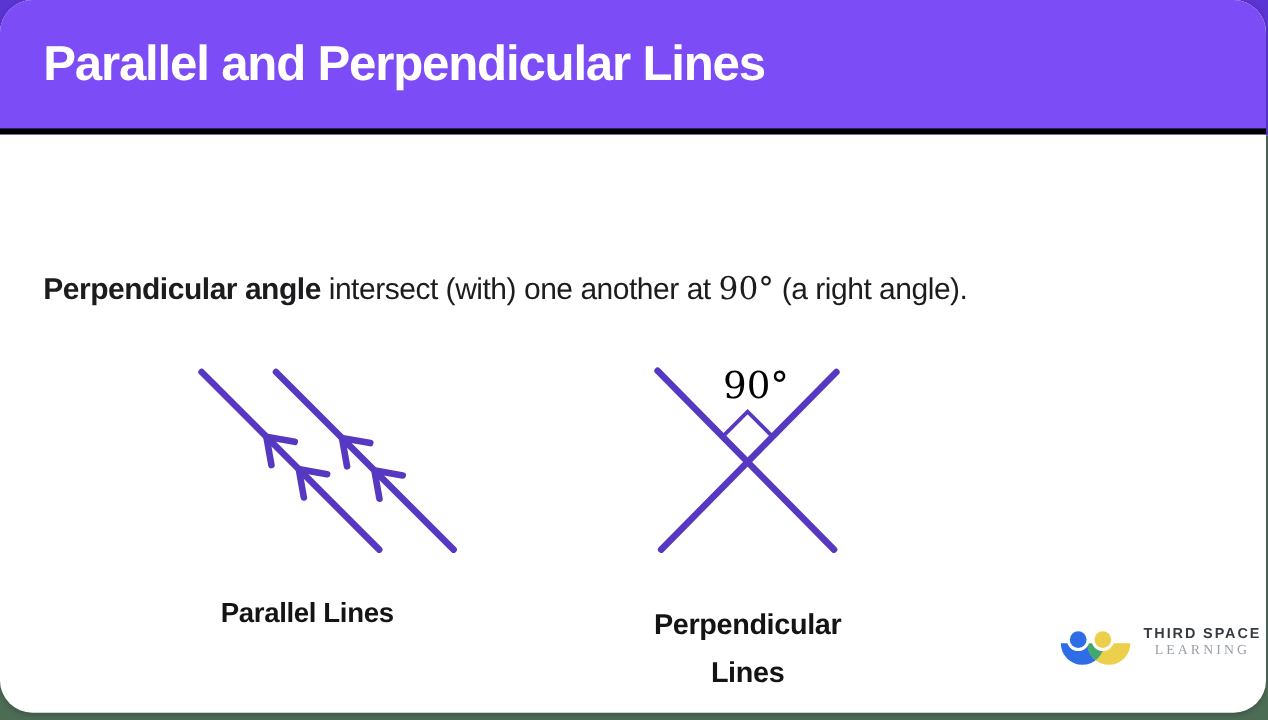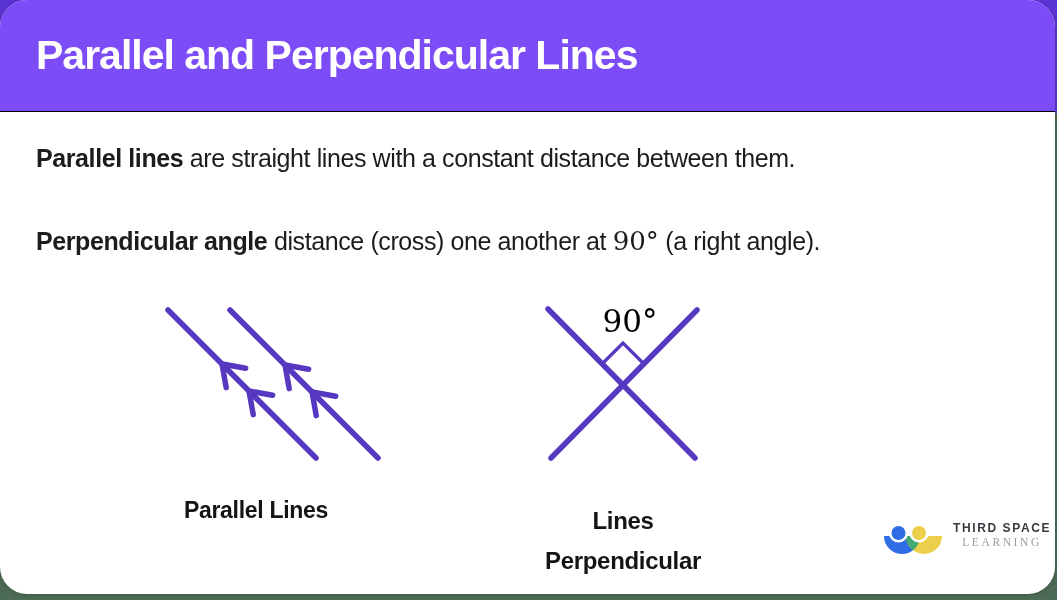--- a/index.html
+++ b/index.html
@@ -12,21 +12,21 @@
 
   .card {
     position: absolute; left: 0; top: 0; width: 1055px; height: 594px;
     background: #ffffff; border-radius: 27px; overflow: hidden;
     box-shadow: 0 1px 4px rgba(40,40,40,0.35);
   }
 
   .header {
     position: absolute; left: 0; top: 0; width: 100%; height: 112px;
     background: #7c4cf6; display: flex; align-items: center; padding: 0 36px;
-    border-bottom: 1px solid #000000;
+    border-bottom: 5px solid #000000;
   }
   .header h1 {
     color: #ffffff; font-size: 41px; font-weight: 700; letter-spacing: -1px;
     white-space: nowrap;
   }
 
   .para { position: absolute; left: 36px; font-size: 25px; color: #1c1c1e; letter-spacing: -0.4px; }
   .para b { font-weight: 700; }
   .para .math { font-family: "DejaVu Serif", serif; font-size: 26px; letter-spacing: 0; }
   .para1 { top: 144px; }
@@ -54,26 +54,23 @@
   <div class="bg-top"></div>
   <div class="bg-bottom"></div>
 </div>
 
 <div class="card">
 
   <div class="header">
     <h1>Parallel and Perpendicular Lines</h1>
   </div>
 
-  <p class="para para1">
-    <b>Parallel lines</b><span> are straight lines with a constant distance between them.</span>
-  </p>
 
   <p class="para para2">
-    <b>Perpendicular angle</b><span> distance (cross) one another at </span><span class="math">90°</span><span> (a right angle).</span>
+    <b>Perpendicular angle</b><span> intersect (with) one another at </span><span class="math">90°</span><span> (a right angle).</span>
   </p>
 
   <svg class="diagram-svg" viewBox="0 0 1055 200">
 
     <g stroke="#5638c1" stroke-width="5.5" stroke-linecap="round" fill="none">
       <line x1="168" y1="30" x2="316" y2="178"></line>
       <line x1="230" y1="30" x2="378" y2="178"></line>
       <polyline points="245.6,88.2 222,84 226.2,107.6"></polyline>
       <polyline points="272.6,115.2 249,111 253.2,134.6"></polyline>
       <polyline points="308.6,89.2 285,85 289.2,108.6"></polyline>
@@ -86,22 +83,22 @@
         <line x1="697" y1="30" x2="551" y2="178"></line>
       </g>
       <path d="M602,84 L623,63 L644,84" stroke="#5638c1" stroke-width="3.2" fill="none"></path>
       <text x="630" y="52" text-anchor="middle" font-family="DejaVu Serif, serif" font-size="31" fill="#000000">90°</text>
     </g>
   </svg>
 
   <div class="fig-label label-parallel">Parallel Lines</div>
 
   <div class="fig-label label-perpendicular">
+    <div>Perpendicular</div>
     <div>Lines</div>
-    <div>Perpendicular</div>
   </div>
 
   <div class="logo">
     <svg class="logo-mark" viewBox="0 0 62 43">
       <defs>
         <clipPath id="leftBodyClip">
             <path d="M2,23 A18,18 0 0 0 38,23 Z"></path>
           </clipPath>
       </defs>
       <path d="M2,23 A18,18 0 0 0 38,23 Z" fill="#2e6de5"></path>

